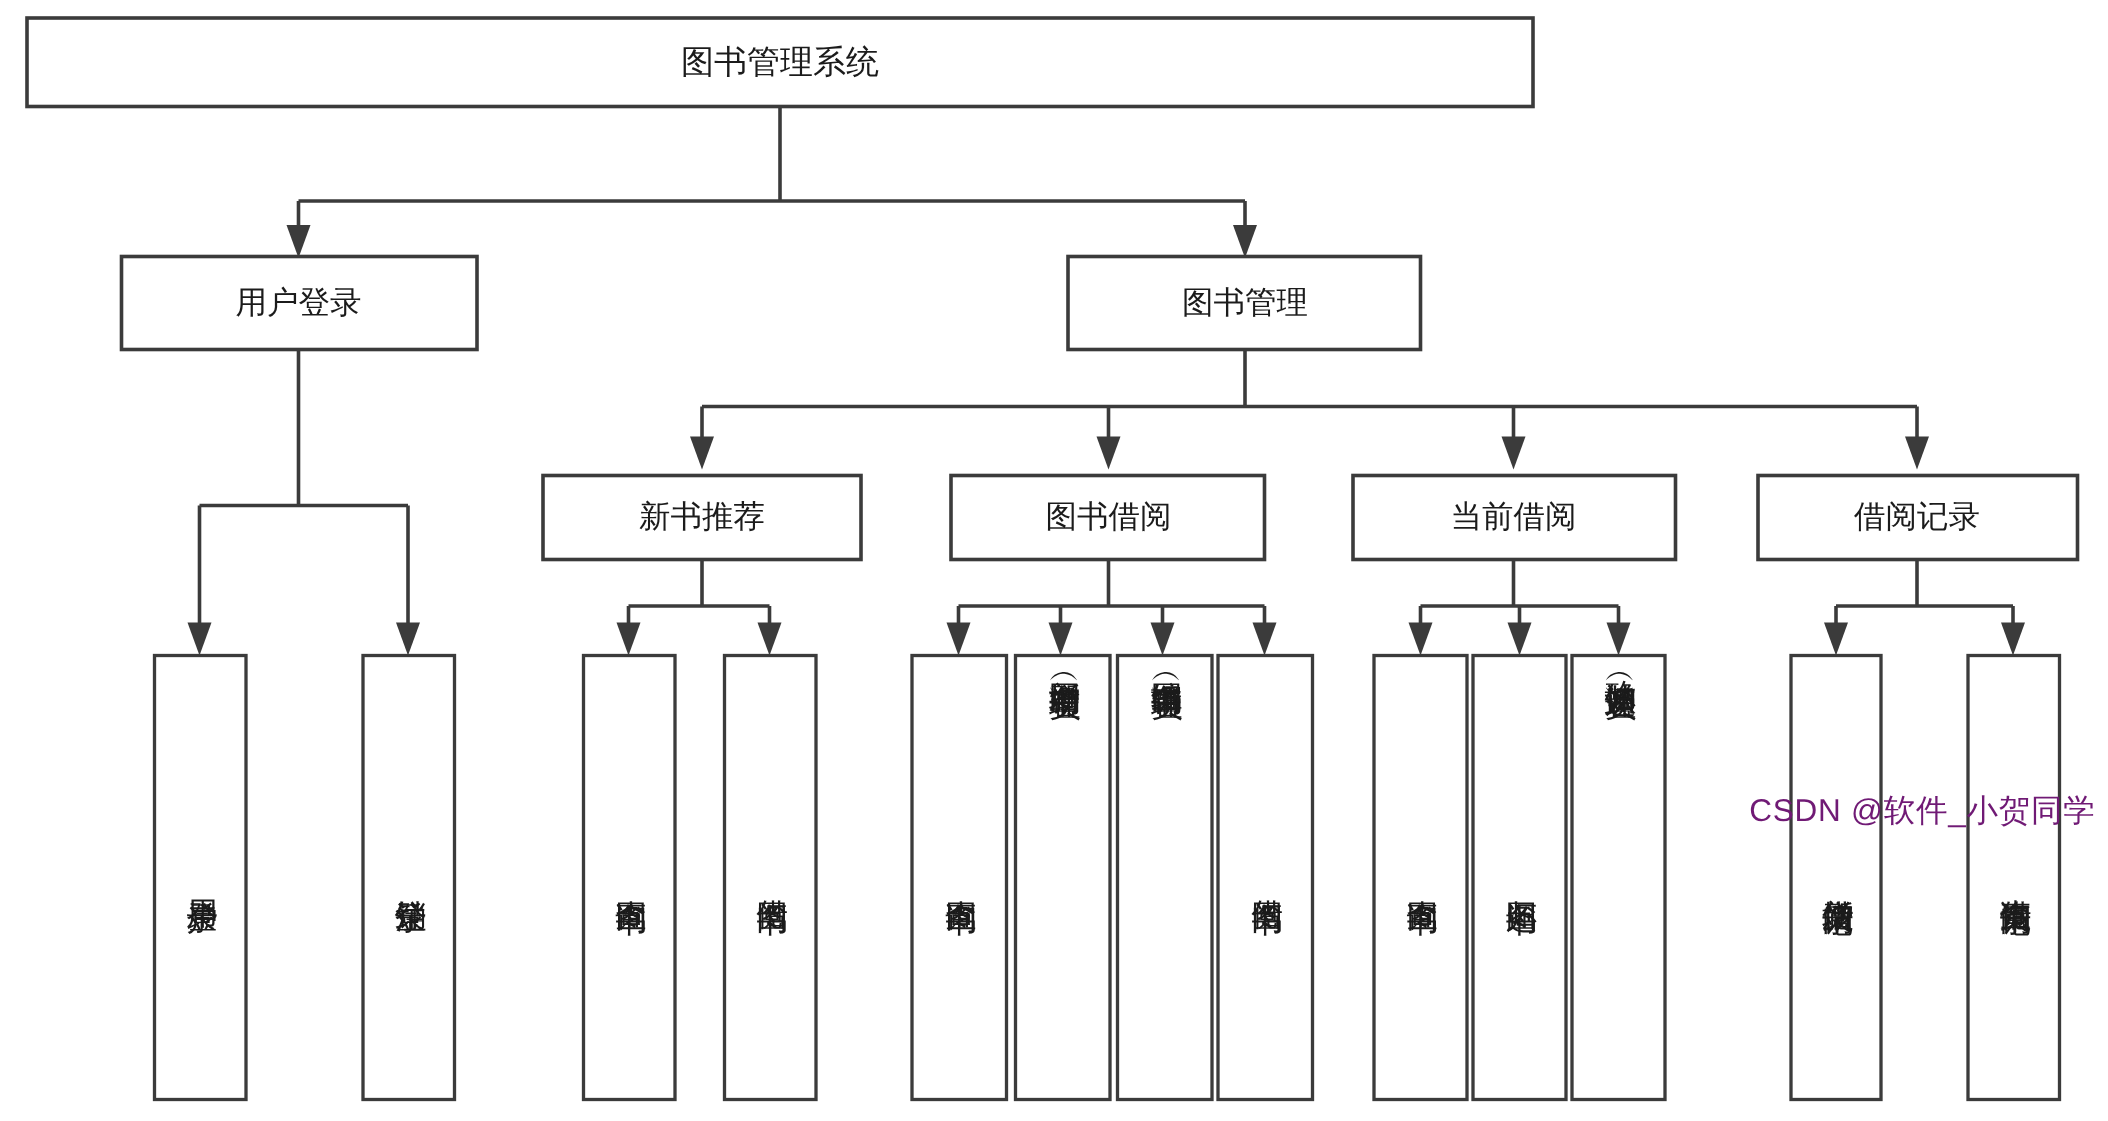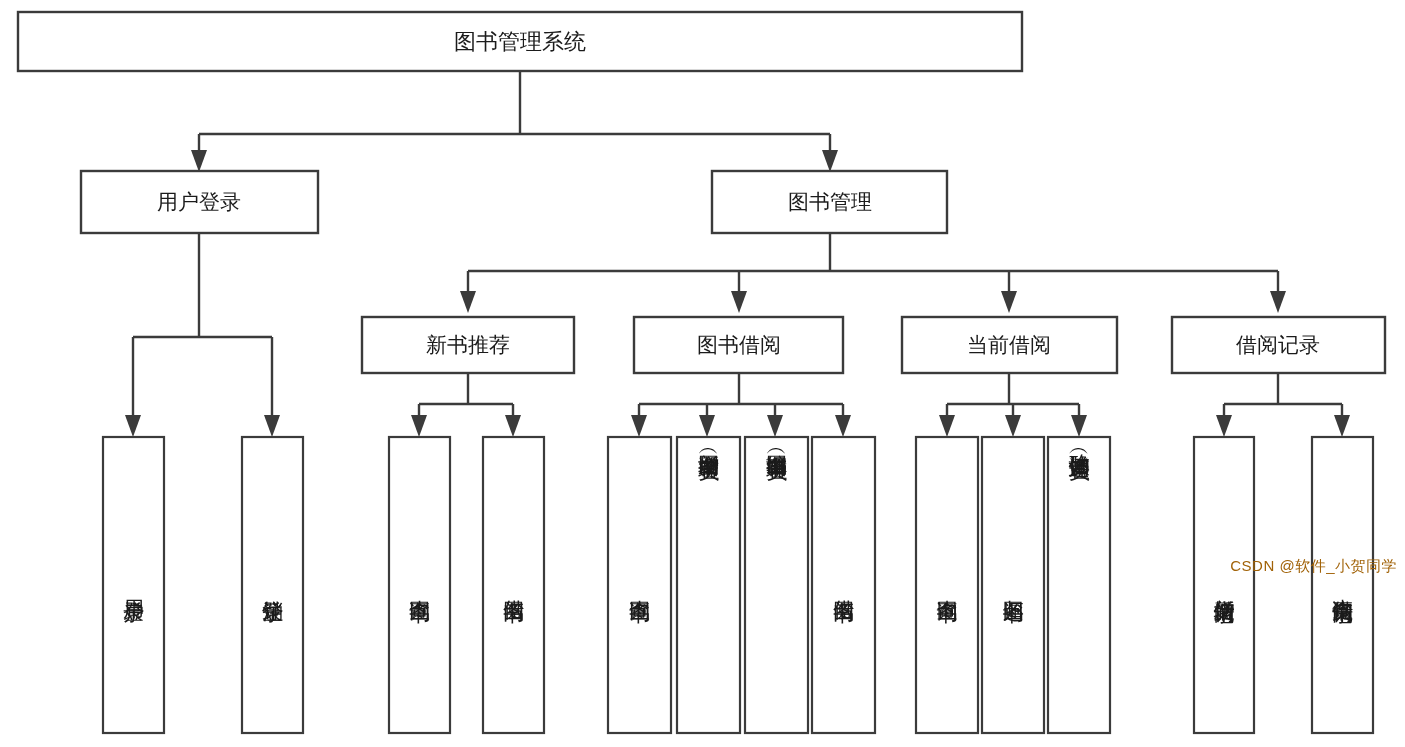--- a/index.html
+++ b/index.html
@@ -68,24 +68,24 @@
     font-family: "Liberation Sans", "DejaVu Sans", sans-serif;
     font-size: 21px;
     line-height: 1.08;
     color: #1b1b1b;
     letter-spacing: 1px;
     white-space: nowrap;
   }
   .watermark {
     position: absolute;
     right: 8px;
-    bottom: 0;
-    font-family: "Liberation Sans", "DejaVu Sans", sans-serif;
-    font-size: 15px;
-    color: #a16207;
+    bottom: 22px;
+    font-family: "Liberation Sans", "DejaVu Sans", sans-serif;
+    font-size: 21px;
+    color: #701a75;
     letter-spacing: 0.5px;
     white-space: nowrap;
   }
 </style>
 </head>
 <body>
 
 <div id="diagram-root">
 
   <svg class="diagram-canvas" viewBox="0 0 1405 747" xmlns="http://www.w3.org/2000/svg">

